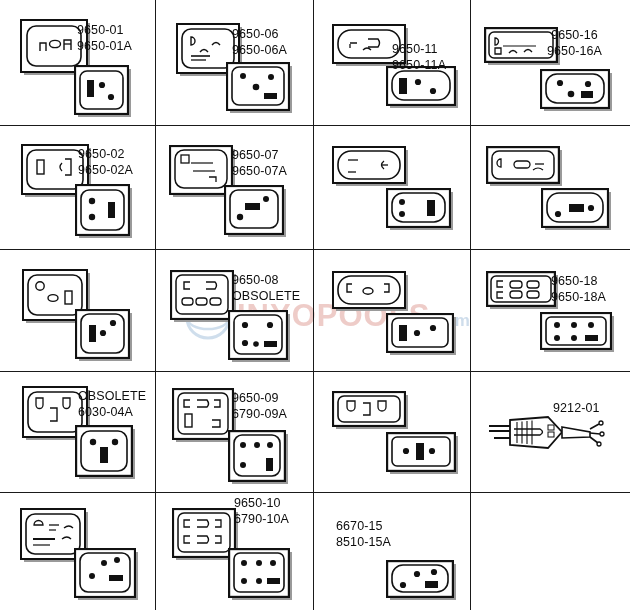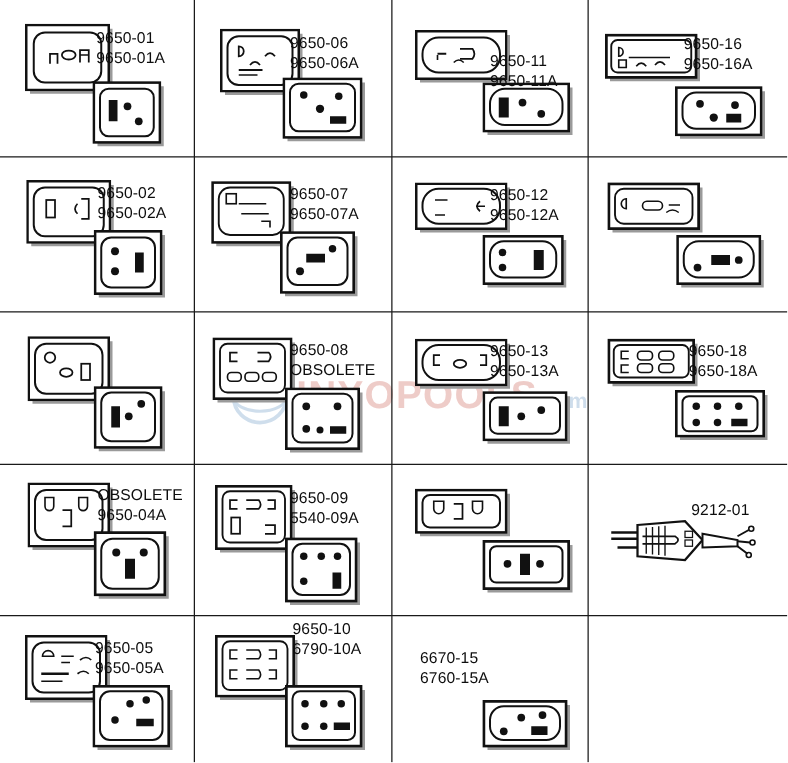--- a/index.html
+++ b/index.html
@@ -211,21 +211,21 @@
       <div class="fig" style="left:69px;top:69px;">
         <svg width="70" height="40" viewBox="0 0 70 40">
           <rect x="1" y="1" width="68" height="38" fill="#fff" stroke="#111" stroke-width="2.2"></rect>
           <rect x="6" y="5" width="58" height="29" rx="11" fill="#fff" stroke="#111" stroke-width="1.6"></rect>
           <circle cx="20" cy="14" r="3.1" fill="#111"></circle>
           <circle cx="48" cy="15" r="3.1" fill="#111"></circle>
           <circle cx="31" cy="25" r="3.3" fill="#111"></circle>
           <rect x="41" y="22" width="12" height="7" fill="#111"></rect>
         </svg>
       </div>
-      <div class="label" style="left:76px;top:27px;">
+      <div class="label" style="left:76px;top:27px;text-align:center;">
         <span>9650-16</span>
         <span class="l2">9650-16A</span>
       </div>
     </div>
   </div>
 
   <div class="cell" style="left:0px;top:126px;width:155px;height:123px;">
     <div class="cell-inner">
       <div class="shadowbox" style="left:25px;top:22px;width:66px;height:49px;"></div>
       <div class="fig" style="left:21px;top:18px;">
@@ -299,24 +299,20 @@
       </div>
       <div class="shadowbox" style="left:76px;top:66px;width:63px;height:38px;"></div>
       <div class="fig" style="left:72px;top:62px;">
         <svg width="65" height="40" viewBox="0 0 65 40">
           <rect x="1" y="1" width="63" height="38" fill="#fff" stroke="#111" stroke-width="2.2"></rect>
           <rect x="6" y="5" width="53" height="29" rx="11" fill="#fff" stroke="#111" stroke-width="1.6"></rect>
           <circle cx="16" cy="14" r="3" fill="#111"></circle>
           <circle cx="16" cy="26" r="3" fill="#111"></circle>
           <rect x="41" y="12" width="8" height="16" fill="#111"></rect>
         </svg>
-      </div>
-      <div class="label" style="left:78px;top:22px;">
-        <span>9650-12</span>
-        <span class="l2">9650-12A</span>
       </div>
     </div>
   </div>
 
   <div class="cell" style="left:471px;top:126px;width:159px;height:123px;">
     <div class="cell-inner">
       <div class="shadowbox" style="left:19px;top:24px;width:72px;height:36px;"></div>
       <div class="fig" style="left:15px;top:20px;">
         <svg width="74" height="38" viewBox="0 0 74 38">
           <rect x="1" y="1" width="72" height="36" fill="#fff" stroke="#111" stroke-width="2.4"></rect>
@@ -412,24 +408,20 @@
       </div>
       <div class="shadowbox" style="left:76px;top:67px;width:66px;height:38px;"></div>
       <div class="fig" style="left:72px;top:63px;">
         <svg width="68" height="40" viewBox="0 0 68 40">
           <rect x="1" y="1" width="66" height="38" fill="#fff" stroke="#111" stroke-width="2.2"></rect>
           <rect x="6" y="5" width="56" height="29" rx="6" fill="#fff" stroke="#111" stroke-width="1.6"></rect>
           <rect x="13" y="12" width="8" height="16" fill="#111"></rect>
           <circle cx="31" cy="20" r="3.1" fill="#111"></circle>
           <circle cx="47" cy="15" r="3.1" fill="#111"></circle>
         </svg>
-      </div>
-      <div class="label" style="left:78px;top:23px;">
-        <span>9650-13</span>
-        <span class="l2">9650-13A</span>
       </div>
     </div>
   </div>
 
   <div class="cell" style="left:471px;top:250px;width:159px;height:121px;">
     <div class="cell-inner">
       <div class="shadowbox" style="left:19px;top:25px;width:68px;height:34px;"></div>
       <div class="fig" style="left:15px;top:21px;">
         <svg width="70" height="36" viewBox="0 0 70 36">
           <rect x="1" y="1" width="68" height="34" fill="#fff" stroke="#111" stroke-width="2.4"></rect>
@@ -479,21 +471,21 @@
         <svg width="58" height="52" viewBox="0 0 58 52">
           <rect x="1" y="1" width="56" height="50" fill="#fff" stroke="#111" stroke-width="2.4"></rect>
           <rect x="6" y="6" width="46" height="40" rx="9" fill="#fff" stroke="#111" stroke-width="1.6"></rect>
           <circle cx="18" cy="17" r="3.2" fill="#111"></circle>
           <circle cx="40" cy="17" r="3.2" fill="#111"></circle>
           <rect x="25" y="22" width="8" height="16" fill="#111"></rect>
         </svg>
       </div>
       <div class="label" style="left:78px;top:16px;">
         <span>OBSOLETE</span>
-        <span class="l2">9650-04A</span>
+        <span class="l2">6030-04A</span>
       </div>
     </div>
   </div>
 
   <div class="cell" style="left:156px;top:372px;width:157px;height:120px;">
     <div class="cell-inner">
       <div class="shadowbox" style="left:20px;top:20px;width:60px;height:50px;"></div>
       <div class="fig" style="left:16px;top:16px;">
         <svg width="62" height="52" viewBox="0 0 62 52">
           <rect x="1" y="1" width="60" height="50" fill="#fff" stroke="#111" stroke-width="2.2"></rect>
@@ -512,21 +504,21 @@
           <rect x="6" y="5" width="46" height="41" rx="8" fill="#fff" stroke="#111" stroke-width="1.6"></rect>
           <circle cx="15" cy="15" r="3" fill="#111"></circle>
           <circle cx="29" cy="15" r="3" fill="#111"></circle>
           <circle cx="42" cy="15" r="3" fill="#111"></circle>
           <circle cx="15" cy="35" r="3" fill="#111"></circle>
           <rect x="38" y="28" width="7" height="13" fill="#111"></rect>
         </svg>
       </div>
       <div class="label" style="left:76px;top:18px;">
         <span>9650-09</span>
-        <span class="l2">5540-09A</span>
+        <span class="l2">6790-09A</span>
       </div>
     </div>
   </div>
 
   <div class="cell" style="left:314px;top:372px;width:156px;height:120px;">
     <div class="cell-inner">
       <div class="shadowbox" style="left:22px;top:23px;width:72px;height:34px;"></div>
       <div class="fig" style="left:18px;top:19px;">
         <svg width="74" height="36" viewBox="0 0 74 36">
           <rect x="1" y="1" width="72" height="34" fill="#fff" stroke="#111" stroke-width="2.2"></rect>
@@ -600,24 +592,20 @@
       <div class="fig" style="left:74px;top:55px;">
         <svg width="62" height="50" viewBox="0 0 62 50">
           <rect x="1" y="1" width="60" height="48" fill="#fff" stroke="#111" stroke-width="2.2"></rect>
           <rect x="6" y="5" width="50" height="39" rx="8" fill="#fff" stroke="#111" stroke-width="1.6"></rect>
           <circle cx="30" cy="15" r="3" fill="#111"></circle>
           <circle cx="43" cy="12" r="3" fill="#111"></circle>
           <circle cx="18" cy="28" r="3" fill="#111"></circle>
           <rect x="35" y="27" width="14" height="6" fill="#111"></rect>
         </svg>
       </div>
-      <div class="label" style="left:76px;top:17px;">
-        <span>9650-05</span>
-        <span class="l2">9650-05A</span>
-      </div>
     </div>
   </div>
 
   <div class="cell" style="left:156px;top:493px;width:157px;height:117px;">
     <div class="cell-inner">
       <div class="shadowbox" style="left:20px;top:19px;width:62px;height:48px;"></div>
       <div class="fig" style="left:16px;top:15px;">
         <svg width="64" height="50" viewBox="0 0 64 50">
           <rect x="1" y="1" width="62" height="48" fill="#fff" stroke="#111" stroke-width="2.2"></rect>
           <rect x="6" y="5" width="52" height="39" rx="6" fill="#fff" stroke="#111" stroke-width="1.5"></rect>
@@ -646,21 +634,21 @@
         <span>9650-10</span>
         <span class="l2">6790-10A</span>
       </div>
     </div>
   </div>
 
   <div class="cell" style="left:314px;top:493px;width:156px;height:117px;">
     <div class="cell-inner">
       <div class="label" style="left:22px;top:25px;">
         <span>6670-15</span>
-        <span class="l2">6760-15A</span>
+        <span class="l2">8510-15A</span>
       </div>
       <div class="shadowbox" style="left:76px;top:71px;width:66px;height:36px;"></div>
       <div class="fig" style="left:72px;top:67px;">
         <svg width="68" height="38" viewBox="0 0 68 38">
           <rect x="1" y="1" width="66" height="36" fill="#fff" stroke="#111" stroke-width="2.4"></rect>
           <rect x="6" y="5" width="56" height="27" rx="11" fill="#fff" stroke="#111" stroke-width="1.6"></rect>
           <circle cx="31" cy="14" r="3.1" fill="#111"></circle>
           <circle cx="48" cy="12" r="3.1" fill="#111"></circle>
           <circle cx="17" cy="25" r="3.1" fill="#111"></circle>
           <rect x="39" y="21" width="13" height="7" fill="#111"></rect>

